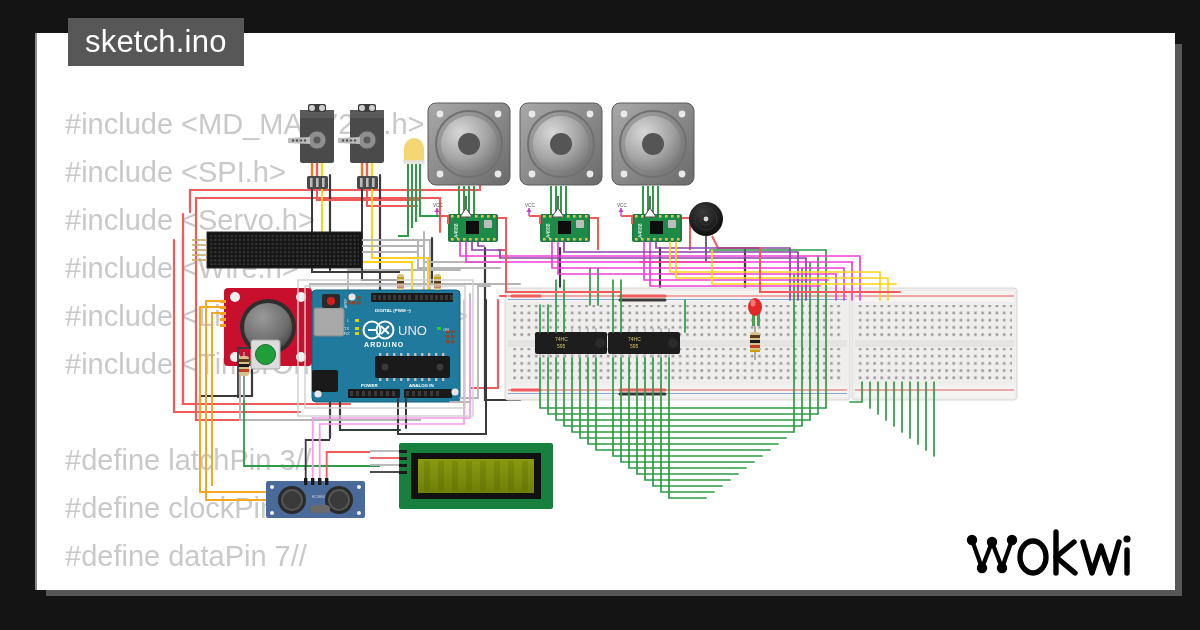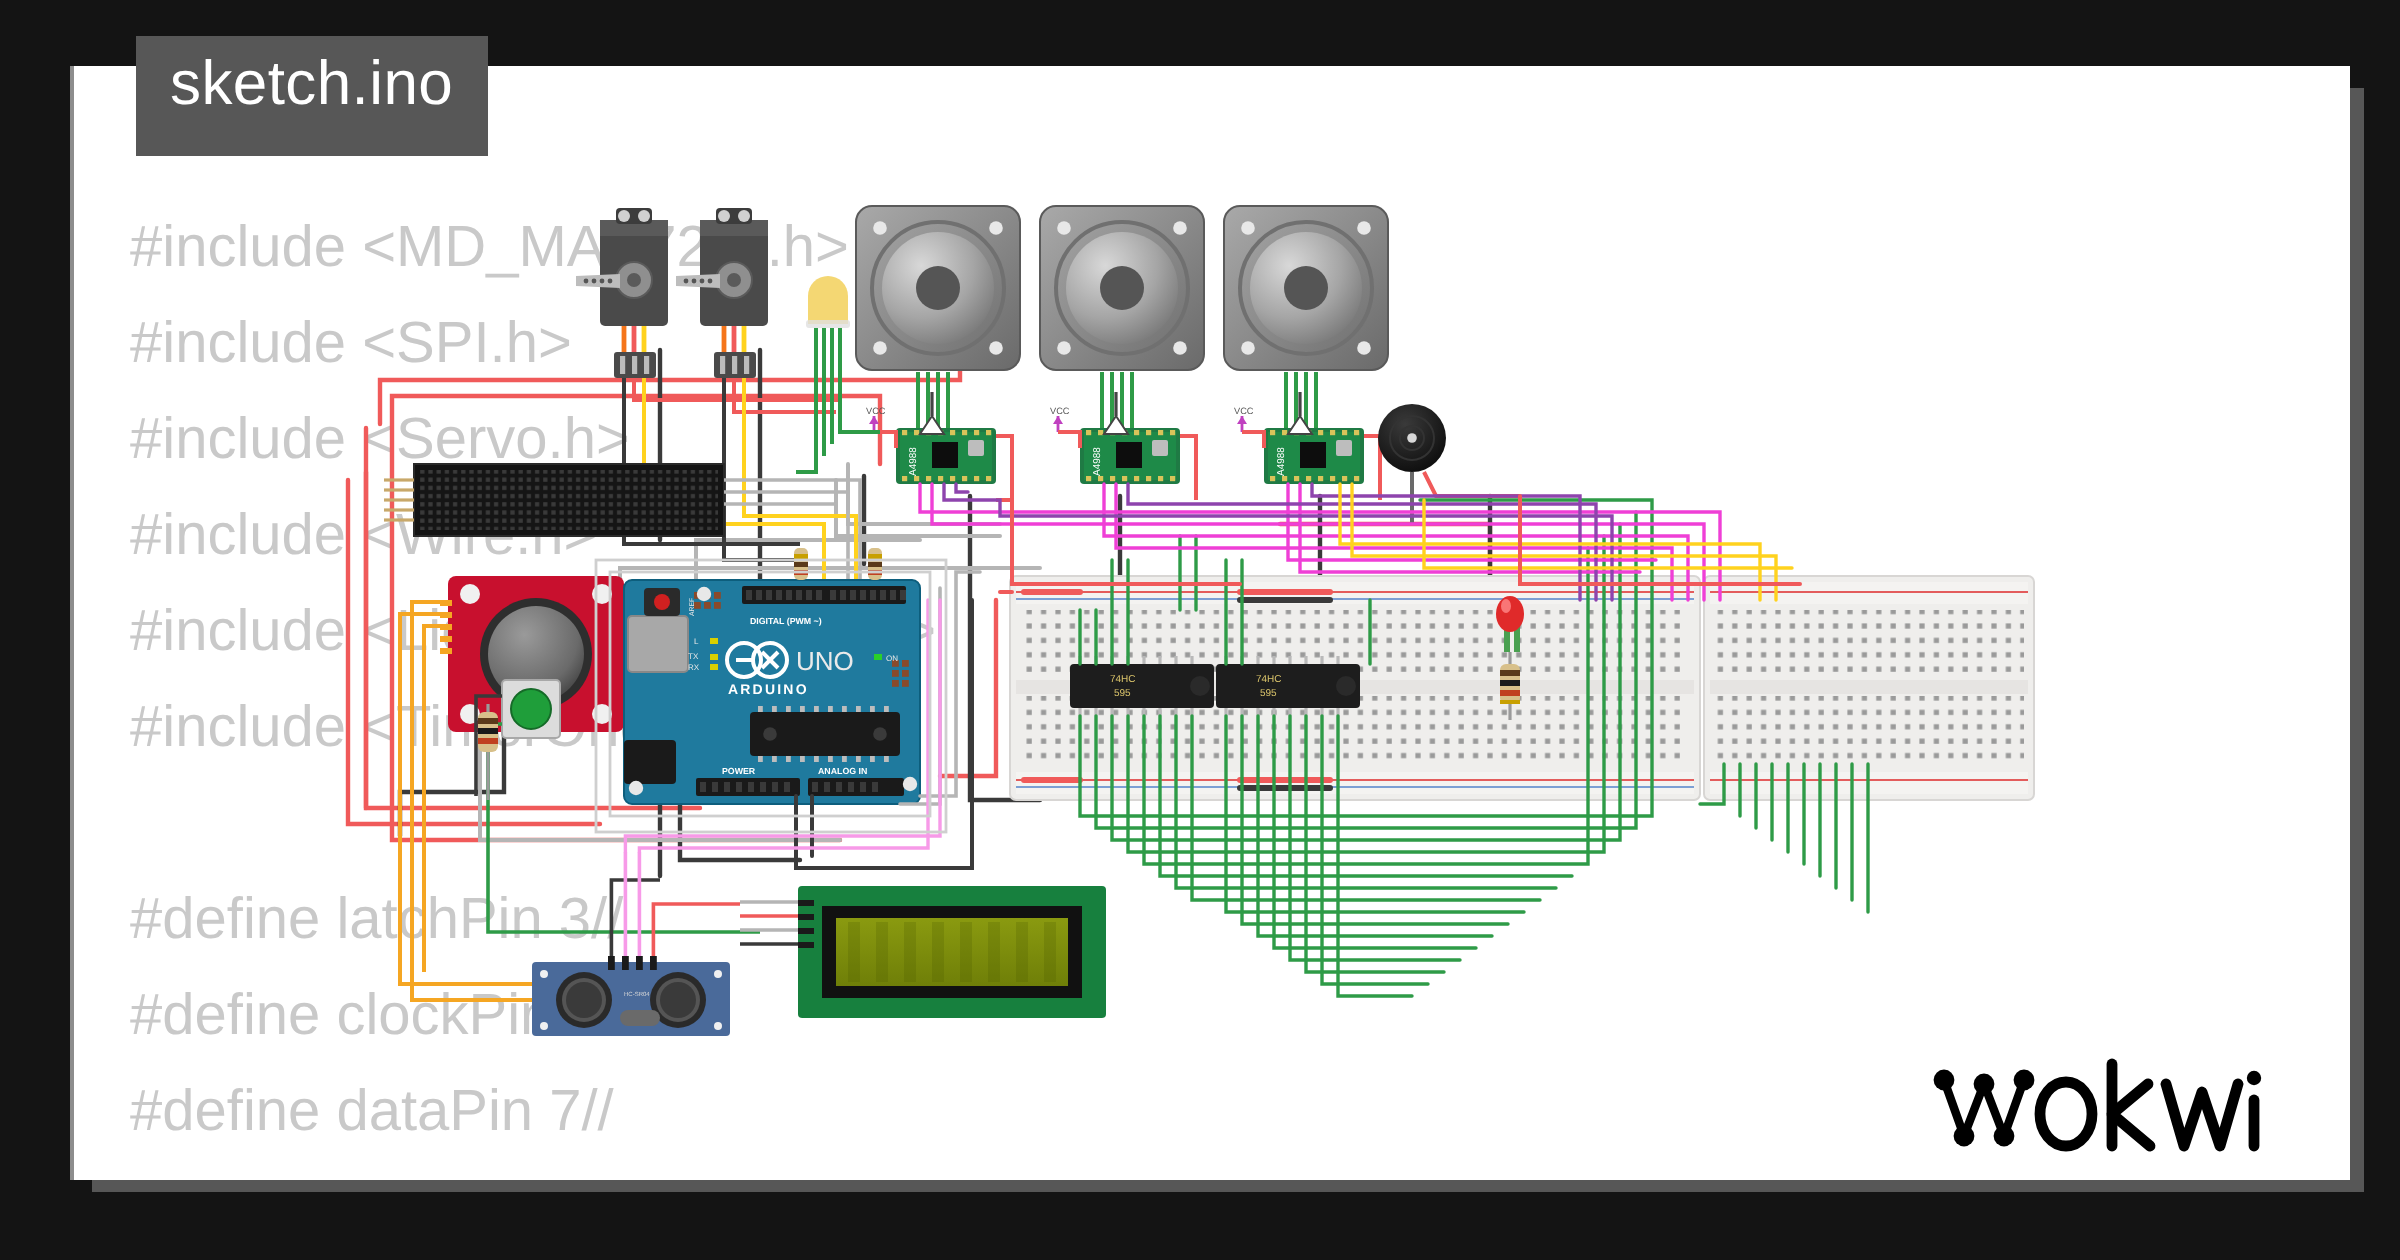--- a/index.html
+++ b/index.html
@@ -22,21 +22,21 @@
     position: absolute; left: 35px; top: 33px;
     width: 1140px; height: 557px;
     background: #ffffff;
     border-left: 2px solid #8d8d8d;
     overflow: hidden;
   }
 
   
   #tab {
     position: absolute; left: 68px; top: 18px;
-    height: 60px; padding: 0 17px;
+    height: 48px; padding: 0 17px;
     background: #575757;
     color: #ffffff;
     font-size: 31px; line-height: 48px;
     letter-spacing: .2px;
     white-space: nowrap;
     z-index: 40;
   }
 
   
   #code {

